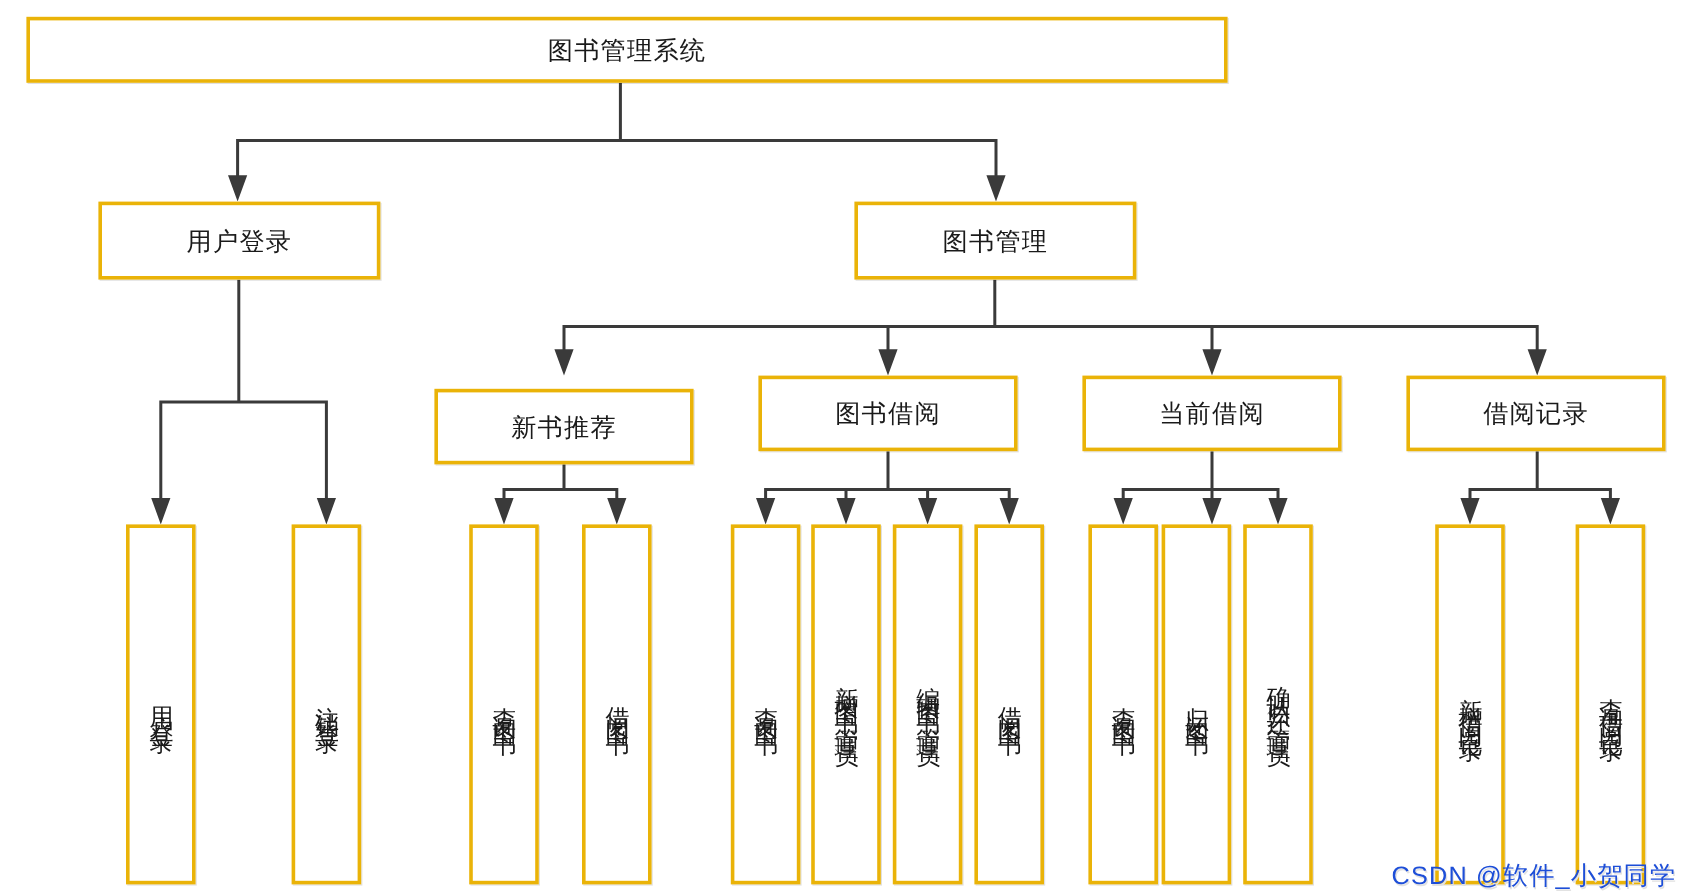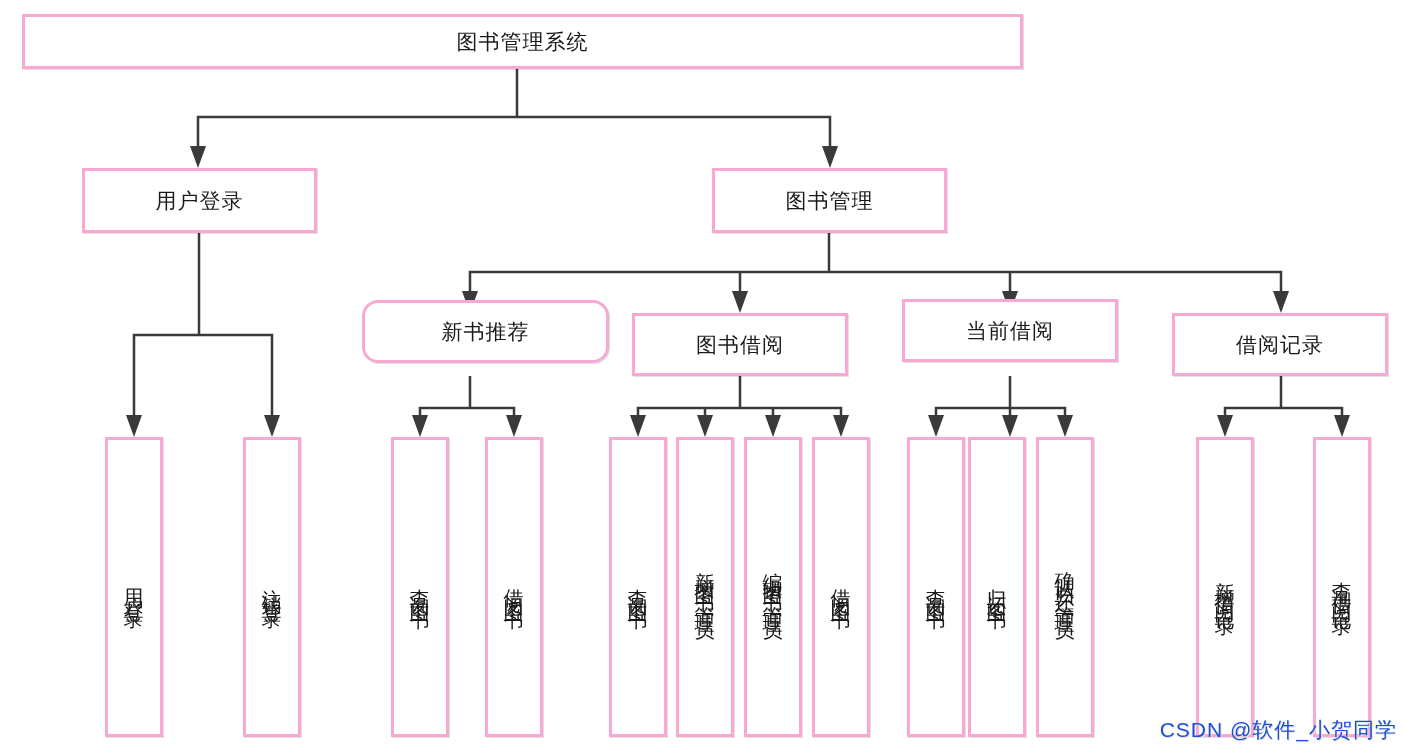--- a/index.html
+++ b/index.html
@@ -27,21 +27,21 @@
     stroke-width: 2.5;
   }
   .arrow {
     fill: #3a3a3a;
     stroke: none;
   }
   .node {
     position: absolute;
     box-sizing: border-box;
     background: #ffffff;
-    border: 3px solid #f9a8d4;
+    border: 3px solid #eab308;
     display: flex;
     align-items: center;
     justify-content: center;
     z-index: 2;
     box-shadow: 1px 1px 0 rgba(0,0,0,0.12);
   }
   .node .label {
     color: #1a1a1a;
     font-size: 21px;
     letter-spacing: 1px;
@@ -119,27 +119,27 @@
     <span class="label">图书管理系统</span>
   </div>
 
   <div class="node" style="left:82px; top:168px; width:235px; height:65px;">
     <span class="label">用户登录</span>
   </div>
   <div class="node" style="left:712px; top:168px; width:235px; height:65px;justify-content:center;">
     <span class="label">图书管理</span>
   </div>
 
-  <div class="node" style="left:362px; top:300px; width:247px; height:63px;border-radius:16px;">
+  <div class="node" style="left:362px; top:324px; width:216px; height:63px;">
     <span class="label">新书推荐</span>
   </div>
   <div class="node" style="left:632px; top:313px; width:216px; height:63px;text-align:center;">
     <span class="label">图书借阅</span>
   </div>
-  <div class="node" style="left:902px; top:299px; width:216px; height:63px;">
+  <div class="node" style="left:902px; top:313px; width:216px; height:63px;">
     <span class="label">当前借阅</span>
   </div>
   <div class="node" style="left:1172px; top:313px; width:216px; height:63px;">
     <span class="label">借阅记录</span>
   </div>
 
   <div class="node leaf" style="left:105px; top:437px; width:58px; height:300px;">
     <span class="label">用户登录</span>
   </div>
   <div class="node leaf" style="left:243px; top:437px; width:58px; height:300px;">

